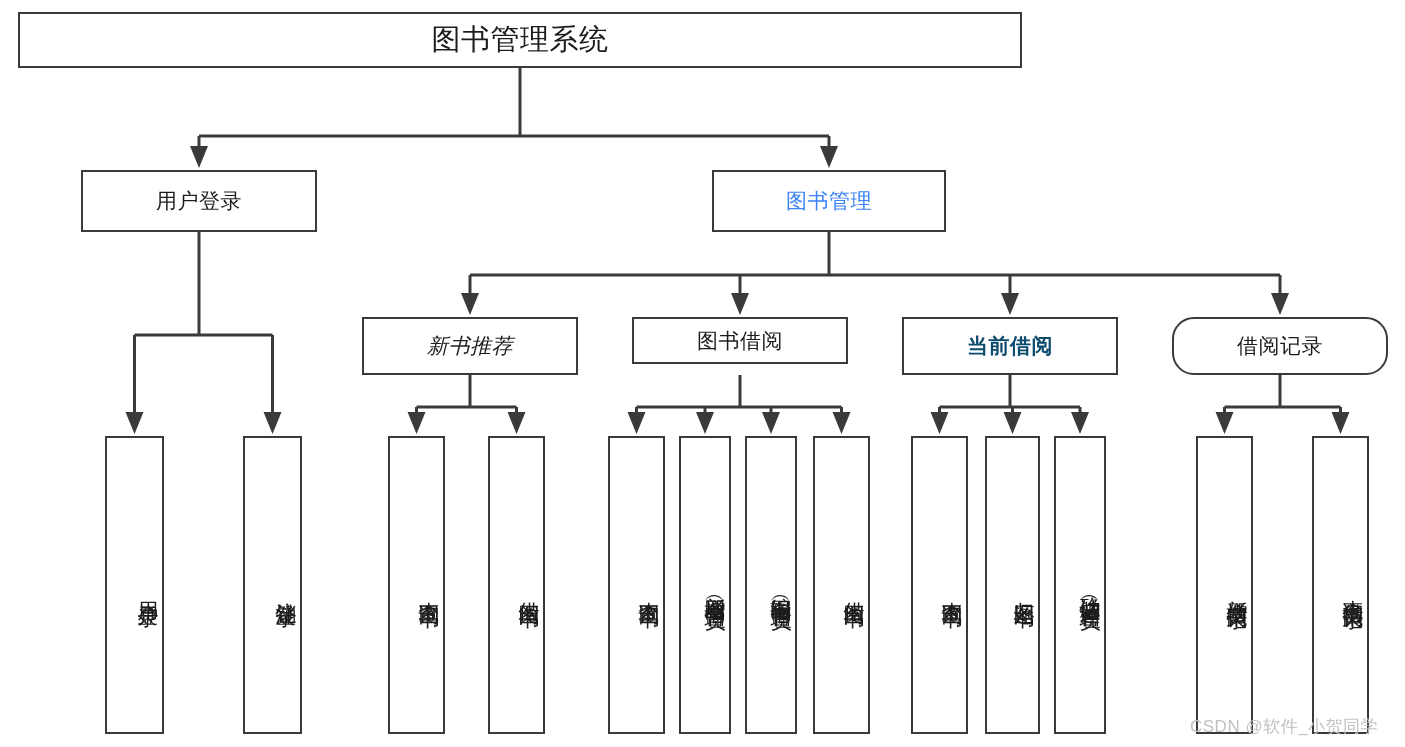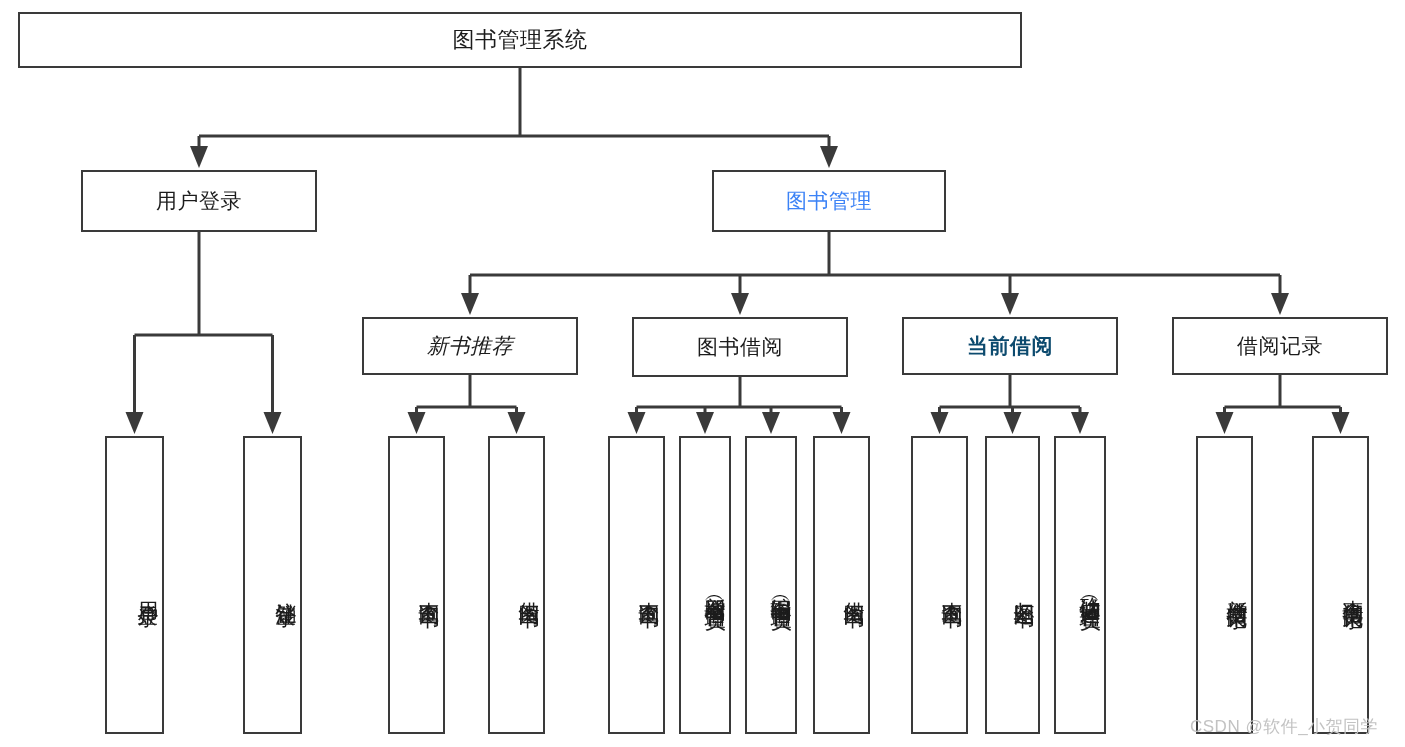--- a/index.html
+++ b/index.html
@@ -42,21 +42,21 @@
   .node.vert {
     writing-mode: vertical-rl;
     text-orientation: upright;
     font-size: 21px;
     letter-spacing: 2px;
     padding-top: 8px;
     align-items: flex-start;
     justify-content: center;
   }
   .node.root {
-    font-size: 22px;
+    font-size: 29px;
     text-align: center;
   }
   .watermark {
     position: absolute;
     font-size: 17px;
     color: #c2c2c2;
     white-space: nowrap;
     letter-spacing: 0.5px;
   }
 </style>
@@ -124,27 +124,27 @@
       </div>
       <div class="node horiz" style="left: 81px; top: 170px; width: 236px; height: 62px; border-color: rgb(58, 58, 58); background: rgb(255, 255, 255); color: rgb(28, 28, 28);">
         <span>用户登录</span>
       </div>
       <div class="node horiz" style="left: 712px; top: 170px; width: 234px; height: 62px; border-color: rgb(58, 58, 58); background: rgb(255, 255, 255); color: #3b82f6;">
         <span>图书管理</span>
       </div>
       <div class="node horiz" style="left: 362px; top: 317px; width: 216px; height: 58px; border-color: rgb(58, 58, 58); background: rgb(255, 255, 255); color: rgb(28, 28, 28); font-style: italic;">
         <span>新书推荐</span>
       </div>
-      <div class="node horiz" style="left: 632px; top: 317px; width: 216px; height: 60px; border-color: rgb(58, 58, 58); background: rgb(255, 255, 255); color: rgb(28, 28, 28);">
+      <div class="node horiz" style="left: 632px; top: 317px; width: 216px; height: 47px; border-color: rgb(58, 58, 58); background: rgb(255, 255, 255); color: rgb(28, 28, 28);">
         <span>图书借阅</span>
       </div>
       <div class="node horiz" style="left: 902px; top: 317px; width: 216px; height: 58px; border-color: rgb(58, 58, 58); background: rgb(255, 255, 255); color: #0c4a6e; font-weight: bold;">
         <span>当前借阅</span>
       </div>
-      <div class="node horiz" style="left: 1172px; top: 317px; width: 216px; height: 58px; border-color: rgb(58, 58, 58); background: rgb(255, 255, 255); color: rgb(28, 28, 28);">
+      <div class="node horiz" style="left: 1172px; top: 317px; width: 216px; height: 58px; border-color: rgb(58, 58, 58); background: rgb(255, 255, 255); color: rgb(28, 28, 28); border-radius: 22px;">
         <span>借阅记录</span>
       </div>
       <div class="node vert" style="left: 105px; top: 436px; width: 59px; height: 298px; border-color: rgb(58, 58, 58); background: rgb(255, 255, 255); color: rgb(28, 28, 28);">
         <span>用户登录</span>
       </div>
       <div class="node vert" style="left: 243px; top: 436px; width: 59px; height: 298px; border-color: rgb(58, 58, 58); background: rgb(255, 255, 255); color: rgb(28, 28, 28);">
         <span>注销登录</span>
       </div>
       <div class="node vert" style="left: 388px; top: 436px; width: 57px; height: 298px; border-color: rgb(58, 58, 58); background: rgb(255, 255, 255); color: rgb(28, 28, 28);">
         <span>查询图书</span>

